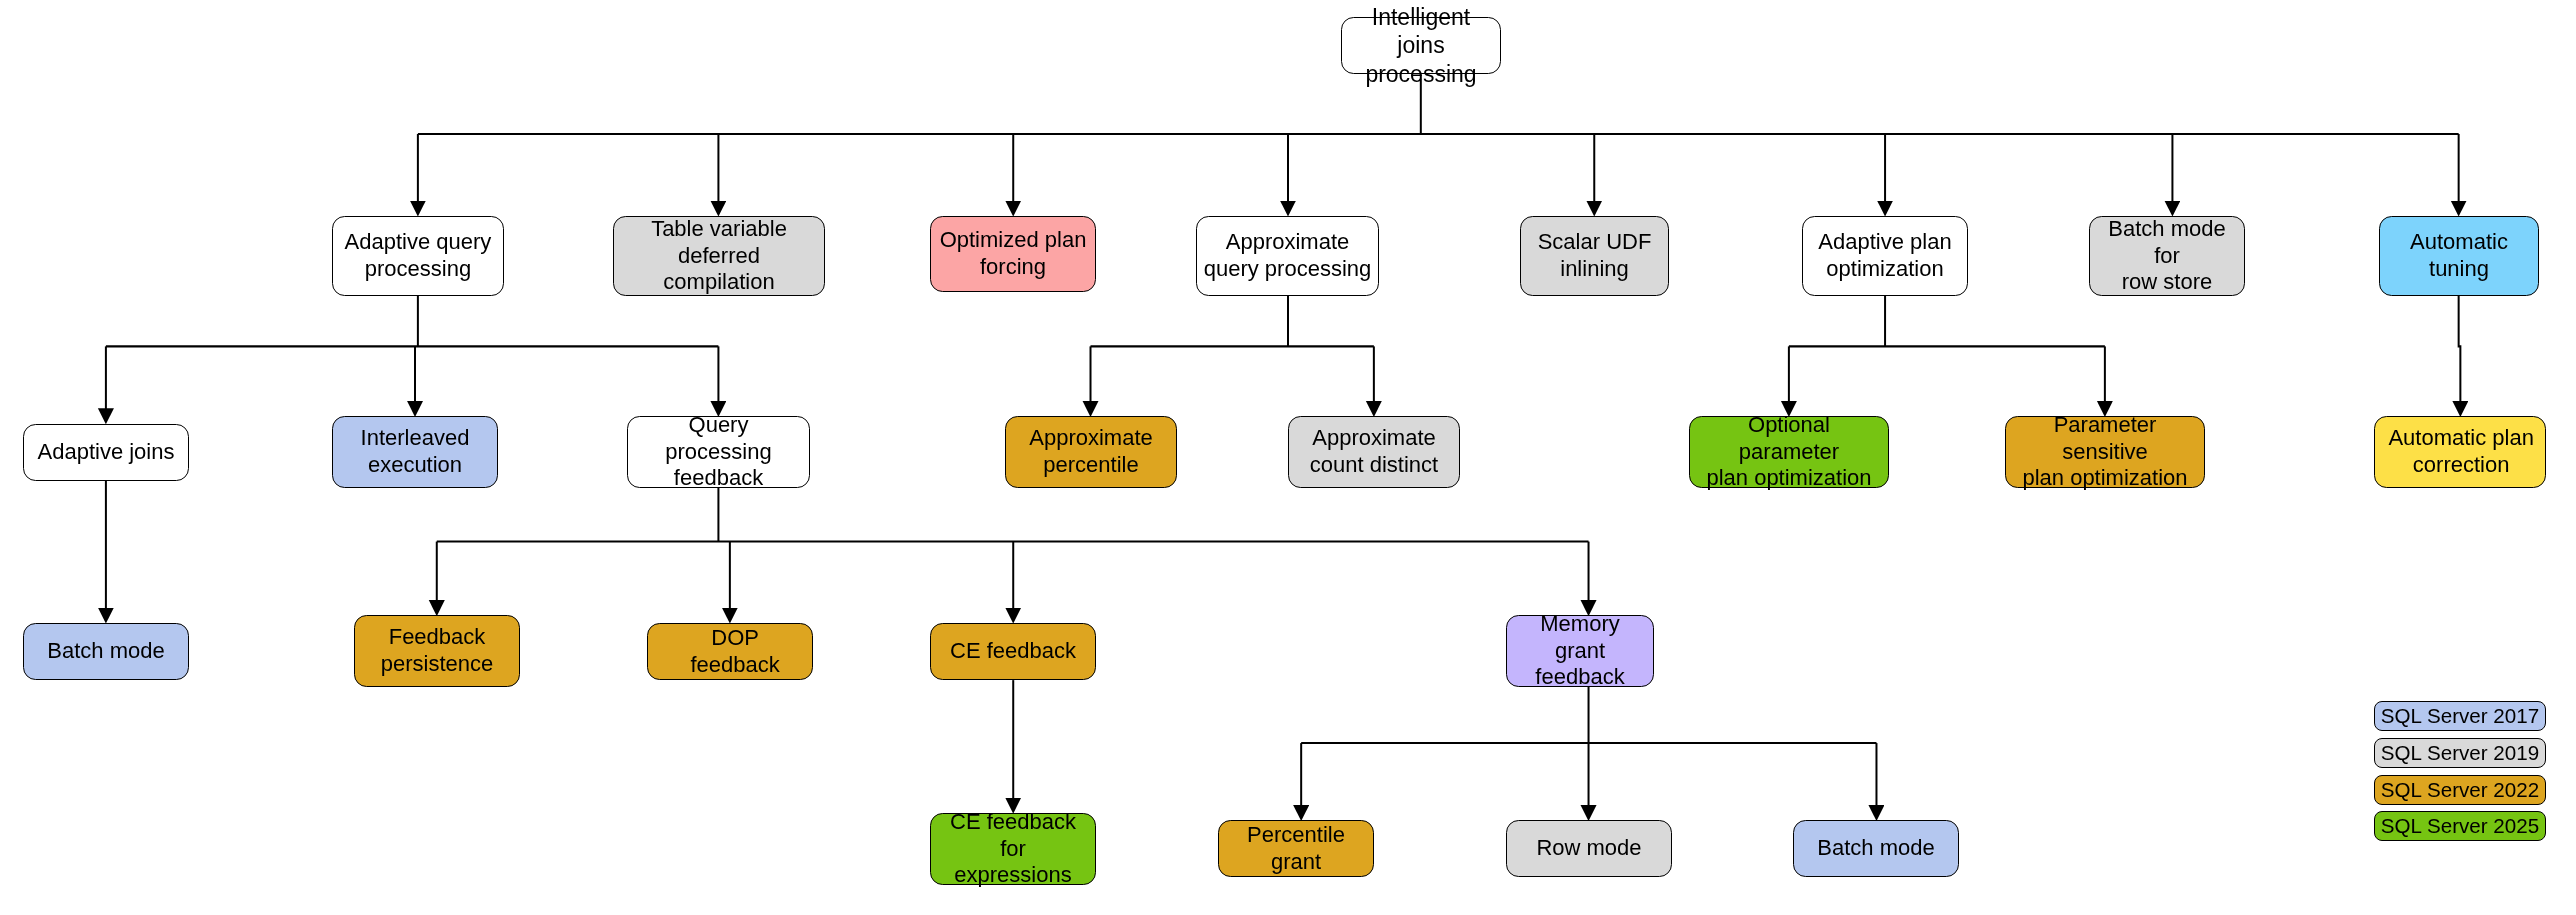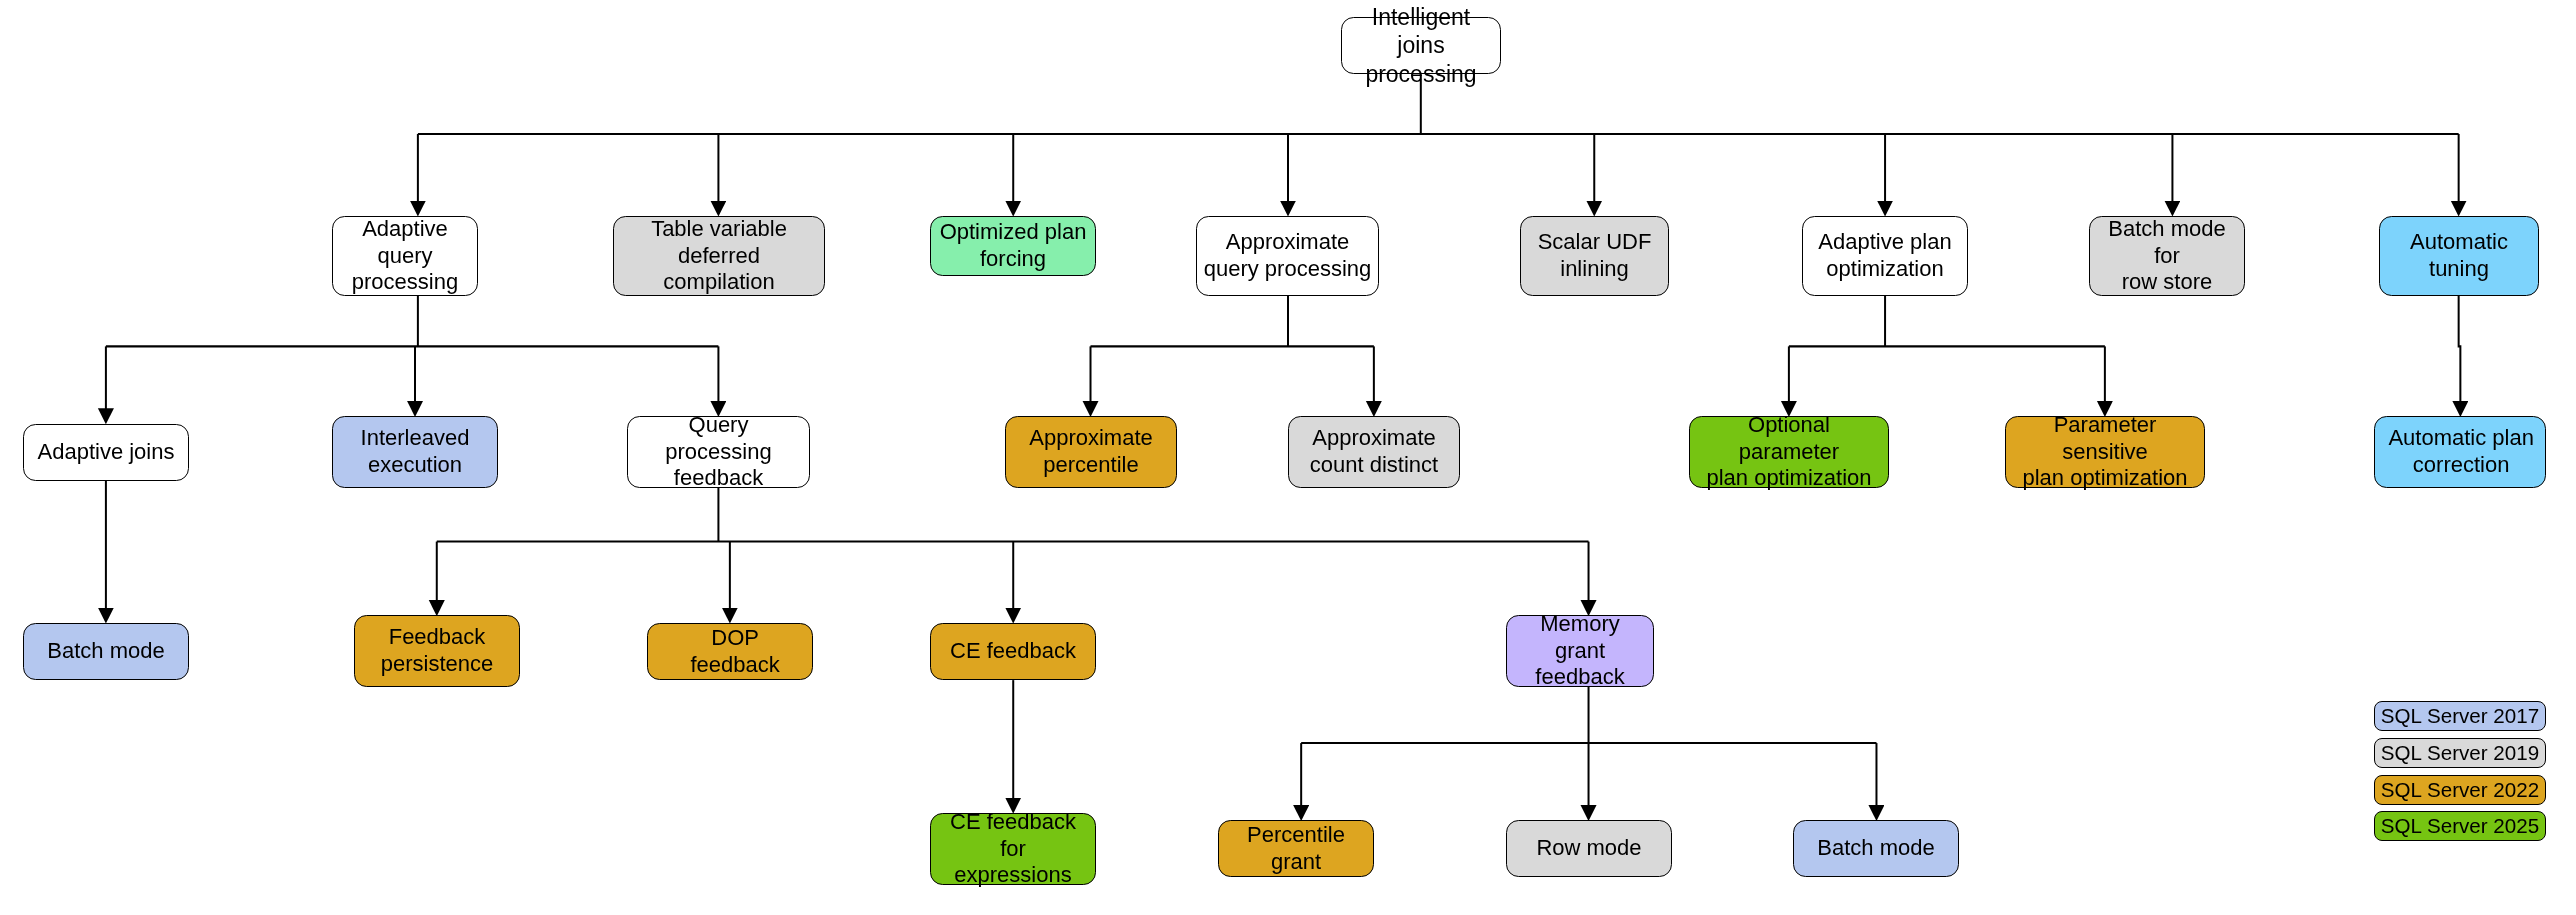--- a/index.html
+++ b/index.html
@@ -116,29 +116,29 @@
         <path d="M2273,1298 L2273,1429" fill="none" stroke="#000000" stroke-width="3.5" marker-end="url(#arrowhead)"></path>
         <path d="M2775,1298 L2775,1429" fill="none" stroke="#000000" stroke-width="3.5" marker-end="url(#arrowhead)"></path>
         <path d="M3278,1298 L3278,1429" fill="none" stroke="#000000" stroke-width="3.5" marker-end="url(#arrowhead)"></path>
       </g>
   </svg>
   <div id="node-layer">
       <div class="node root" style="left: 1341px; top: 17px; width: 160px; height: 57px; background: rgb(255, 255, 255);">
         <span class="node-label">Intelligent joins
 processing</span>
       </div>
-      <div class="node" style="left: 332px; top: 216px; width: 146px; height: 80px; background: rgb(255, 255, 255);">
+      <div class="node" style="left: 332px; top: 216px; width: 172px; height: 80px; background: rgb(255, 255, 255);">
         <span class="node-label">Adaptive query
 processing</span>
       </div>
       <div class="node" style="left: 613px; top: 216px; width: 212px; height: 80px; background: rgb(217, 217, 217);">
         <span class="node-label">Table variable
 deferred compilation</span>
       </div>
-      <div class="node" style="left: 930px; top: 216px; width: 166px; height: 60px; background: #86efac;">
+      <div class="node" style="left: 930px; top: 216px; width: 166px; height: 76px; background: #fca5a5;">
         <span class="node-label">Optimized plan
 forcing</span>
       </div>
       <div class="node" style="left: 1196px; top: 216px; width: 183px; height: 80px; background: rgb(255, 255, 255);">
         <span class="node-label">Approximate
 query processing</span>
       </div>
       <div class="node" style="left: 1520px; top: 216px; width: 149px; height: 80px; background: rgb(217, 217, 217);">
         <span class="node-label">Scalar UDF
 inlining</span>
@@ -175,21 +175,21 @@
 count distinct</span>
       </div>
       <div class="node" style="left: 1689px; top: 416px; width: 200px; height: 72px; background: rgb(118, 196, 18);">
         <span class="node-label">Optional parameter
 plan optimization</span>
       </div>
       <div class="node" style="left: 2005px; top: 416px; width: 200px; height: 72px; background: rgb(221, 165, 32);">
         <span class="node-label">Parameter sensitive
 plan optimization</span>
       </div>
-      <div class="node" style="left: 2374px; top: 416px; width: 172px; height: 72px; background: #7dd3fc; padding-left: 8px;">
+      <div class="node" style="left: 2374px; top: 416px; width: 172px; height: 72px; background: #fde047; padding-left: 8px;">
         <span class="node-label">Automatic plan
 correction</span>
       </div>
       <div class="node" style="left: 23px; top: 623px; width: 166px; height: 57px; background: rgb(180, 199, 239);">
         <span class="node-label">Batch mode</span>
       </div>
       <div class="node" style="left: 354px; top: 615px; width: 166px; height: 72px; background: rgb(221, 165, 32);">
         <span class="node-label">Feedback
 persistence</span>
       </div>

